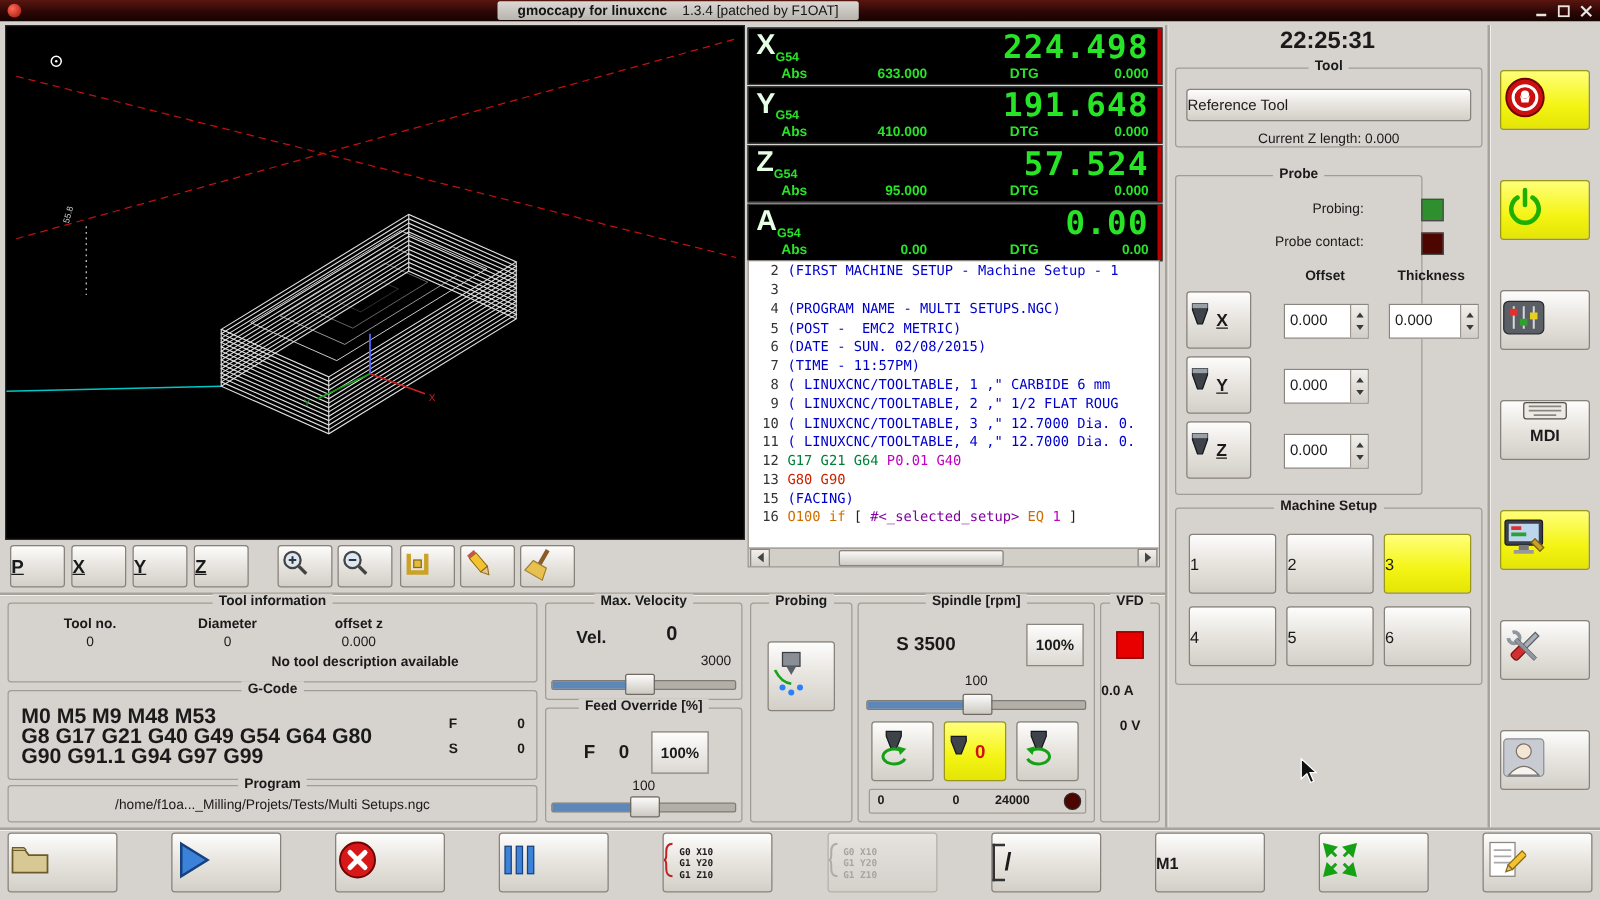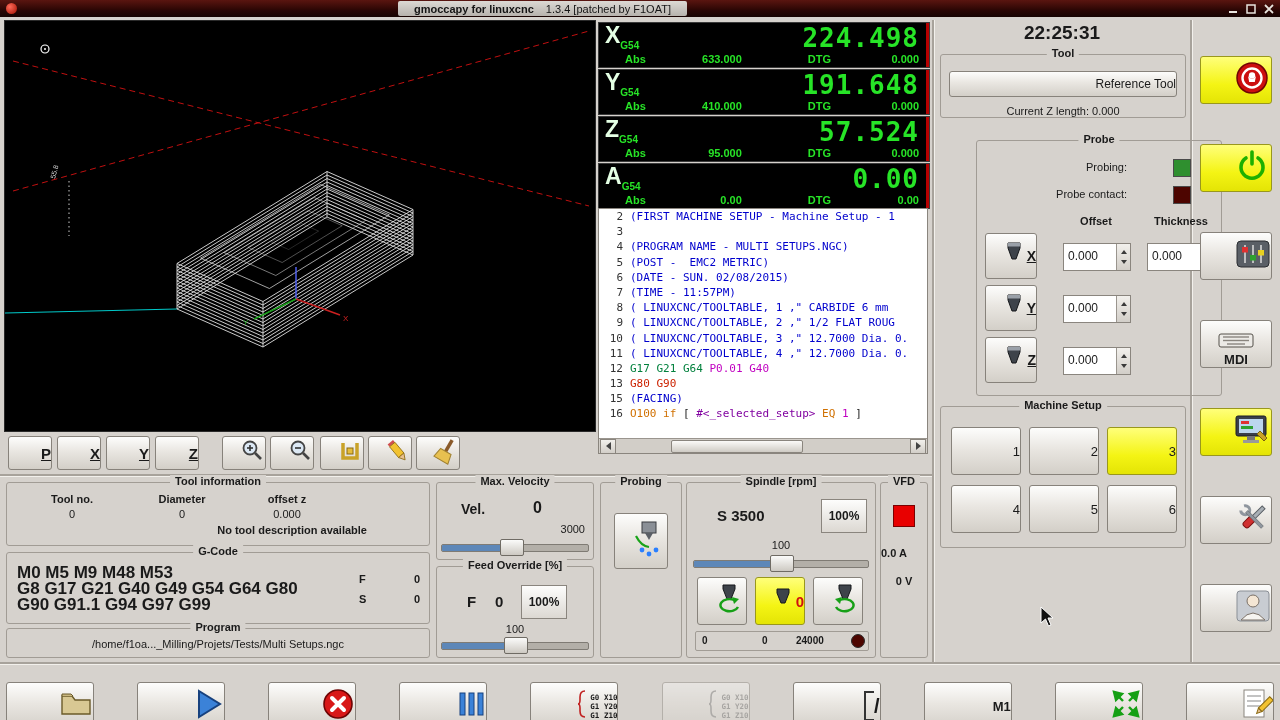--- a/index.html
+++ b/index.html
@@ -5,21 +5,21 @@
   html,body{margin:0;padding:0;}
   body{position:relative;width:1280px;height:720px;background:#d6d2cd;font-family:"Liberation Sans",sans-serif;overflow:hidden;color:#1a1a1a;}
   .abs{position:absolute;box-sizing:border-box;}
   
   .titlebar{left:0;top:0;width:1280px;height:17px;background:linear-gradient(180deg,#5a1510,#2a0604 60%,#160301);}
   .title-pill{left:398px;top:1px;height:15px;padding:0 16px;background:linear-gradient(#dcd9d4,#b7b3ad);border-radius:2px;display:flex;align-items:center;gap:12px;font-size:11px;color:#151515;}
   .title-pill b{font-weight:bold;}
   .appicon{left:6px;top:3px;width:11px;height:11px;border-radius:50%;background:radial-gradient(circle at 35% 35%,#ff6a5a,#a01000);}
   .winctl{top:2px;width:14px;height:13px;display:flex;align-items:center;justify-content:center;}
   
-  .btn{background:linear-gradient(#fdfdfc,#e9e6e1 45%,#d3cfc8);border:1px solid #87827b;border-radius:3px;display:flex;align-items:center;justify-content:flex-end;box-sizing:border-box;cursor:default;}
+  .btn{background:linear-gradient(#fdfdfc,#e9e6e1 45%,#d3cfc8);border:1px solid #87827b;border-radius:3px;display:flex;align-items:center;justify-content:flex-start;box-sizing:border-box;cursor:default;}
   .btn.yellow{background:linear-gradient(#ffff7a,#f4f414 60%,#e4e405);border-color:#99971d;}
   .btn.disabled{opacity:.42;}
   .frame{position:absolute;border:1px solid #a19c95;border-radius:3px;box-sizing:border-box;}
   .flabel{position:absolute;top:-8px;left:50%;transform:translateX(-50%);background:#d6d2cd;padding:0 5px;font-size:11px;font-weight:bold;white-space:nowrap;}
   .vsep{position:absolute;width:2px;background:#a7a29b;border-right:1px solid #f2f0ec;}
   .hsep{position:absolute;height:2px;background:#a7a29b;border-bottom:1px solid #f2f0ec;}
   
   .preview{left:4px;top:20px;width:592px;height:412px;background:#000;border:1px solid #2a2a2a;}
   .pv-btn{top:436px;width:44px;height:34px;}
   .pv-letter{font-size:15px;font-weight:bold;text-decoration:underline;}
@@ -264,21 +264,21 @@
 <div class="abs" style="left:936px;top:22px;width:252px;text-align:center;font-size:19px;font-weight:bold">22:25:31</div>
 
 <div class="frame" style="left:940px;top:54px;width:246px;height:64px">
   <span class="flabel">Tool</span>
   <div class="abs btn" style="left:8px;top:16px;width:228px;height:26px;font-size:12px">
       <span>Reference Tool</span>
     </div>
   <div class="abs" style="left:0;top:50px;width:100%;text-align:center;font-size:11px">Current Z length: 0.000</div>
 </div>
 
-<div class="frame" style="left:976px;top:140px;width:246px;height:256px">
+<div class="frame" style="left:940px;top:140px;width:198px;height:256px">
   <span class="flabel">Probe</span>
   <span class="lbl" style="left:10px;top:20px;width:140px;text-align:right">Probing:</span>
   <span class="led" style="left:196px;top:18px;background:#2f8f2f"></span>
   <span class="lbl" style="left:10px;top:47px;width:140px;text-align:right">Probe contact:</span>
   <span class="led" style="left:196px;top:45px;background:#4d0500"></span>
   <span class="lbl b" style="left:84px;top:74px;width:70px;text-align:center">Offset</span>
   <span class="lbl b" style="left:166px;top:74px;width:76px;text-align:center">Thickness</span>
 
   <div class="abs btn" style="left:8px;top:92px;width:52px;height:46px">
     <span><svg width="20" height="26">
@@ -533,21 +533,21 @@
   </div>
 </div>
 
 <div class="frame" style="left:880px;top:482px;width:48px;height:176px">
   <span class="flabel">VFD</span>
   <span class="abs" style="left:12px;top:22px;width:22px;height:22px;background:#e80000;border:1px solid #7a0000"></span>
   <span class="lbl b" style="left:0;top:64px;width:100%;text-align:left">0.0 A</span>
   <span class="lbl b" style="left:0;top:92px;width:100%;text-align:center">0 V</span>
 </div>
 
-<div class="abs" style="left:0;top:666px;width:1280px;height:52px;display:flex;justify-content:space-between;padding:16px 6px;box-sizing:border-box">
+<div class="abs" style="left:0;top:666px;width:1280px;height:52px;display:flex;justify-content:space-between;padding:0 6px;box-sizing:border-box">
   <div class="btn" style="width:88px;height:48px">
     <span><svg width="34" height="28">
           <path d="M3 6 h10 l3 4 h15 v14 H3 z" fill="#d8c893" stroke="#6b5b2a" stroke-width="1.4"></path>
           <path d="M3 6 v-2 h9 l2 2" fill="#c9b77f" stroke="#6b5b2a"></path>
         </svg></span>
   </div>
   <div class="btn" style="width:88px;height:48px">
     <span><svg width="32" height="34">
           <polygon points="7,4 28,17 7,30" fill="#3b82d8" stroke="#17417e" stroke-width="2"></polygon>
         </svg></span>

